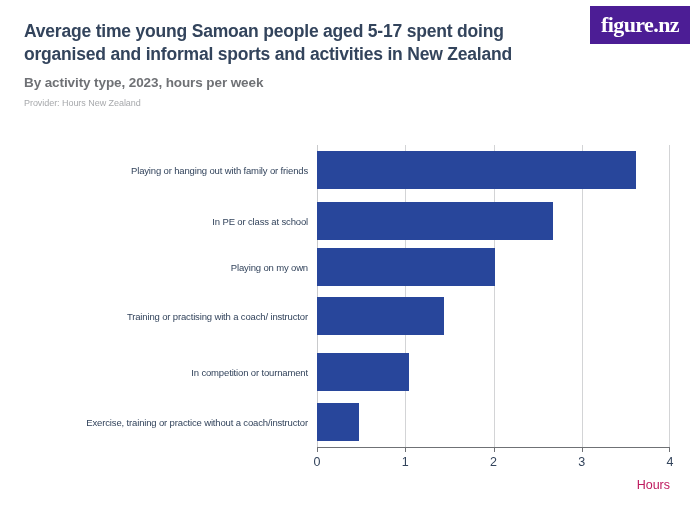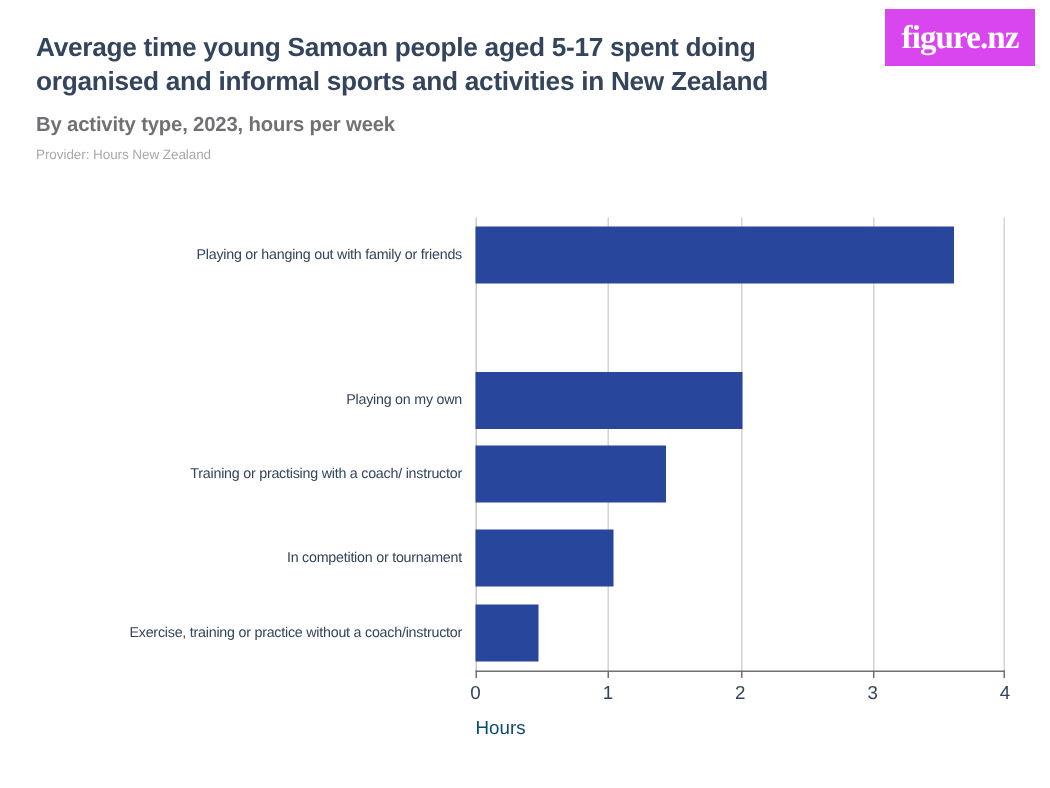--- a/index.html
+++ b/index.html
@@ -45,21 +45,21 @@
     color: #a7a9ac;
     margin: 8px 0 0 0;
     letter-spacing: -0.05px;
   }
   #logo {
     position: absolute;
     right: 10px;
     top: 6px;
     width: 100px;
     height: 38px;
-    background: #d946ef;
+    background: #4c1d95;
     display: flex;
     align-items: center;
     justify-content: center;
     margin-left: 13px;
   }
   #logo-text {
     font-family: "Liberation Serif", serif;
     color: #ffffff;
     font-size: 22px;
     font-weight: bold;
@@ -137,23 +137,23 @@
     font-size: 12.5px;
     color: #33445c;
     transform: translateX(-50%);
     white-space: nowrap;
   }
   #xaxis-title {
     position: absolute;
     top: 348px;
     left: 317px;
     width: 353px;
-    text-align: left;
+    text-align: right;
     font-size: 12.5px;
-    color: #0c4a6e;
+    color: #be185d;
   }
 </style>
 </head>
 <body>
 
 <div id="header">
   <h1 id="title">Average time young Samoan people aged 5-17 spent doing organised and informal sports and activities in New Zealand</h1>
   <div id="subtitle">By activity type, 2023, hours per week</div>
   <div id="provider">Provider: Hours New Zealand</div>
   <div id="logo">
@@ -164,20 +164,24 @@
 <div id="chart">
   <div id="plot">
       <div class="gridline axis-zero" style="left: 0px;"></div>
       <div class="gridline" style="left: 88.25px;"></div>
       <div class="gridline" style="left: 176.5px;"></div>
       <div class="gridline" style="left: 264.75px;"></div>
       <div class="gridline" style="left: 352px;"></div>
       <div class="bar-row" style="top: 6.16667px; height: 38px;">
         <div class="bar" style="width: 319.465px; background: rgb(40, 70, 155);"></div>
         <div class="ylabel">Playing or hanging out with family or friends</div>
+      </div>
+      <div class="bar-row" style="top: 56.5px; height: 38px;">
+        <div class="bar" style="width: 235.627px; background: rgb(40, 70, 155);"></div>
+        <div class="ylabel">In PE or class at school</div>
       </div>
       <div class="bar-row" style="top: 103px; height: 38px;">
         <div class="bar" style="width: 178.265px; background: rgb(40, 70, 155);"></div>
         <div class="ylabel">Playing on my own</div>
       </div>
       <div class="bar-row" style="top: 152px; height: 38px; text-align: right;">
         <div class="bar" style="width: 127.08px; background: rgb(40, 70, 155);"></div>
         <div class="ylabel">Training or practising with a coach/ instructor</div>
       </div>
       <div class="bar-row" style="top: 257.833px; height: 38px;">

